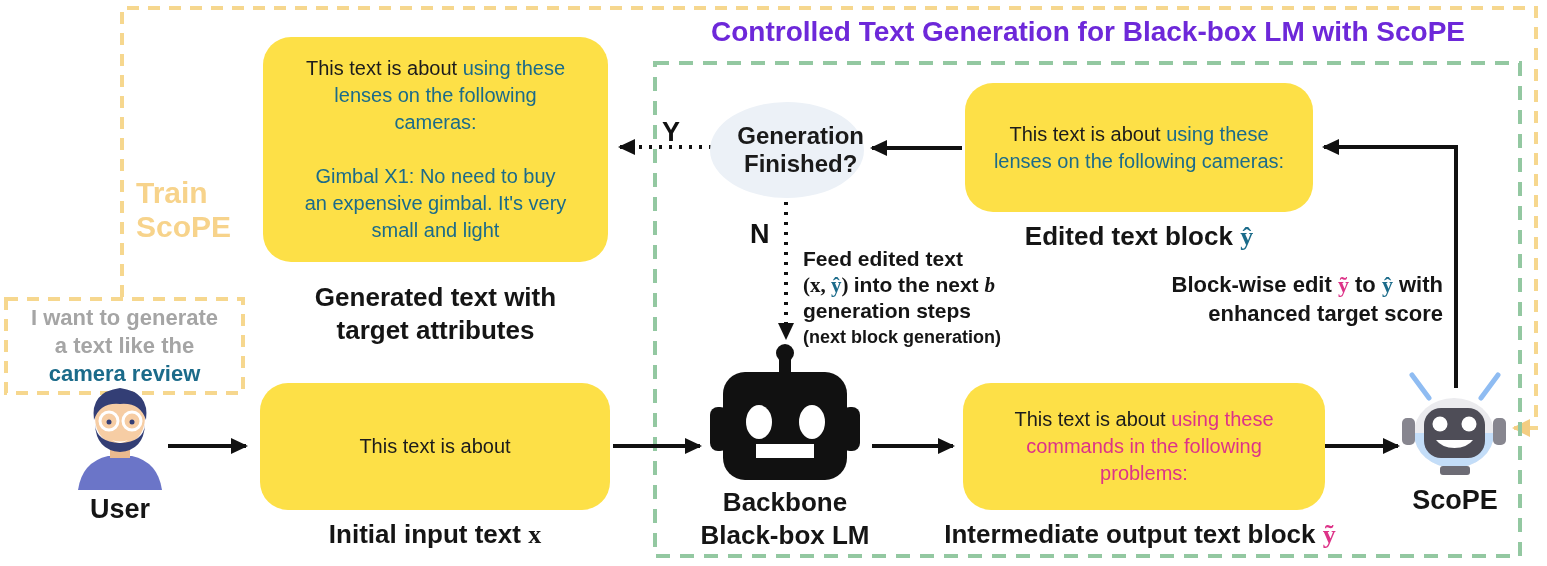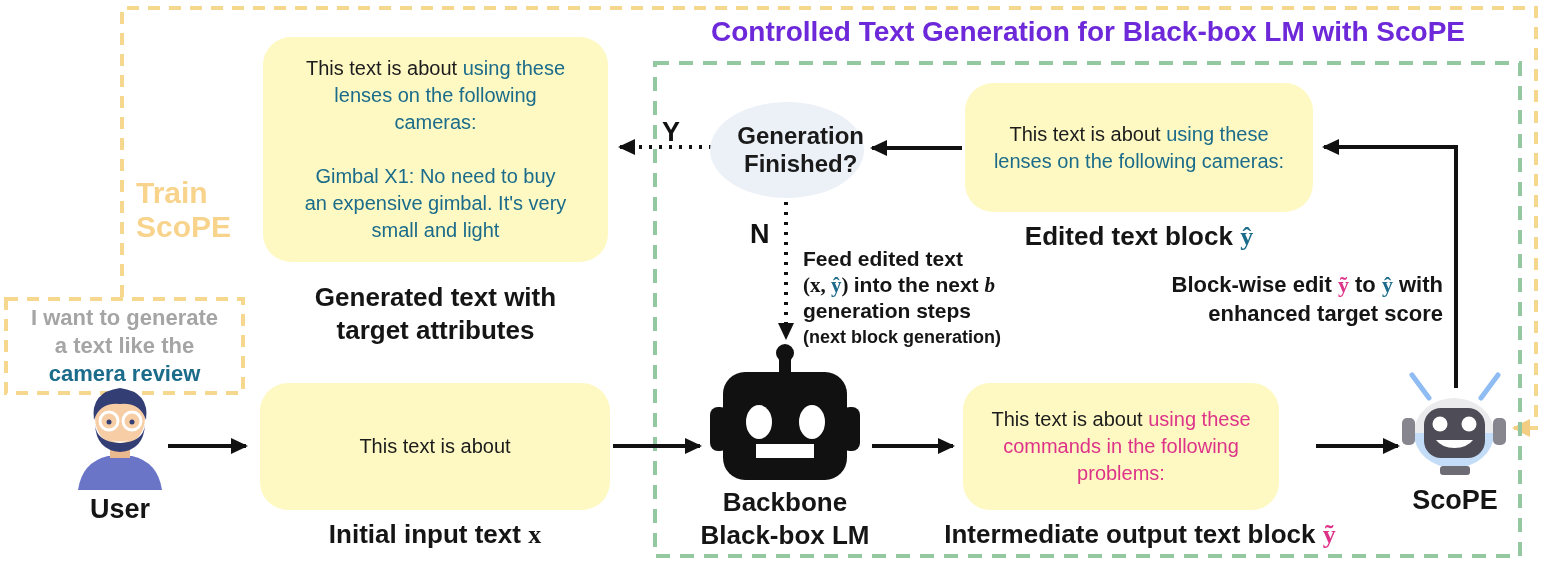--- a/index.html
+++ b/index.html
@@ -7,36 +7,36 @@
        font-family:"Liberation Sans",sans-serif;color:#111;}
   .abs{position:absolute;}
   svg.layer{position:absolute;left:0;top:0;width:1547px;height:566px;}
 
   .title{left:655px;top:16px;width:866px;text-align:center;
          font-size:28px;font-weight:bold;color:#6d28d9;letter-spacing:0px;}
   .train-label{left:136px;top:176px;font-size:30px;font-weight:bold;
          color:#f7d38b;line-height:34px;}
   .train-label span{display:block;}
 
-  .graybox{background:#fef9c3;border-radius:28px;display:flex;
+  .graybox{background:#fde047;border-radius:28px;display:flex;
            align-items:center;justify-content:center;text-align:center;}
   .boxtext{font-size:20px;line-height:27px;color:#1c1c1c;}
   .teal{color:#1b6b8a;}
   .pink{color:#dd3388;}
   .graytxt{color:#a5a5a5;}
 
   .gen-box{left:263px;top:37px;width:345px;height:225px;}
   .gen-box .boxtext{width:262px;}
   .gen-box p{margin:0;}
   .gen-box p+p{margin-top:27px;}
 
   .init-box{left:260px;top:383px;width:350px;height:127px;}
   .edit-box{left:965px;top:83px;width:348px;height:129px;}
   .edit-box .boxtext{width:306px;}
-  .inter-box{left:963px;top:383px;width:316px;height:127px;border-radius:27px;}
+  .inter-box{left:963px;top:383px;width:362px;height:127px;}
   .inter-box .boxtext{width:306px;}
 
   .caption{font-weight:bold;font-size:26px;line-height:33px;text-align:center;color:#151515;}
   .gen-caption{left:263px;top:281px;width:345px;}
   .init-caption{left:260px;top:518px;width:350px;}
   .backbone-caption{left:660px;top:486px;width:250px;}
   .inter-caption{left:925px;top:518px;width:430px;}
   .edit-caption{left:965px;top:220px;width:348px;}
   .user-caption{left:70px;top:493px;width:100px;font-size:27px;}
   .scope-caption{left:1405px;top:484px;width:100px;font-size:27px;}

